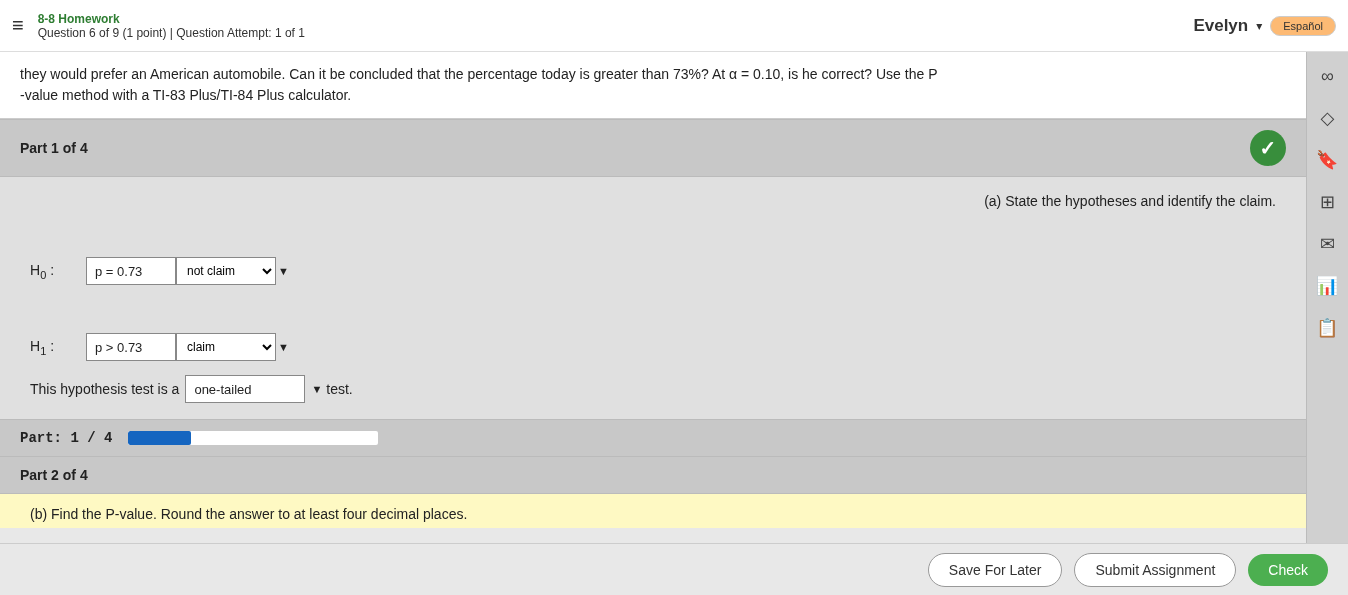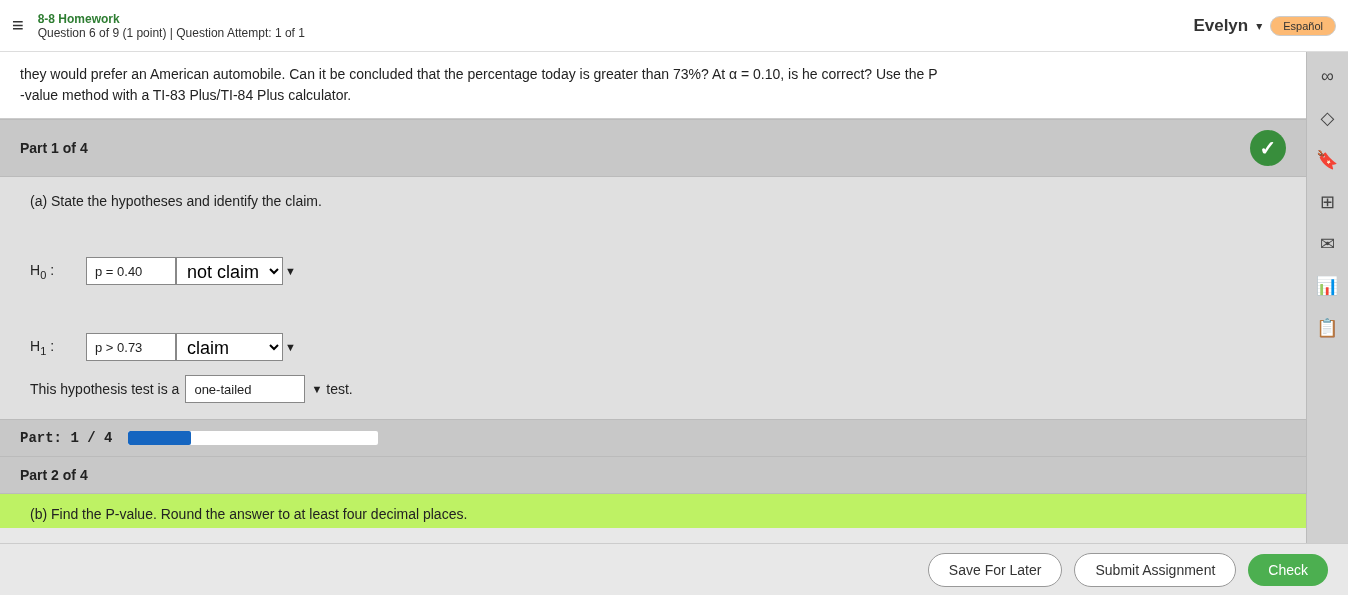--- a/index.html
+++ b/index.html
@@ -121,20 +121,21 @@
 
     .part-content {
       padding: 16px 30px;
       background: #e0e0e0;
     }
 
     .part-question {
       font-size: 14px;
       color: #222;
       margin-bottom: 20px;
+      text-align: right;
     }
 
     
     .hypothesis-row {
       display: flex;
       align-items: center;
       margin-bottom: 14px;
       font-size: 14px;
       color: #222;
       margin-top: 48px;
@@ -154,21 +155,21 @@
       font-size: 13px;
       min-width: 90px;
       height: 28px;
       display: inline-flex;
       align-items: center;
     }
     .select-box {
       border: 1px solid #888;
       background: #fff;
       padding: 3px 6px;
-      font-size: 18px;
+      font-size: 12px;
       height: 28px;
       min-width: 100px;
       cursor: pointer;
       appearance: auto;
     }
 
     
     .tail-row {
       display: flex;
       align-items: center;
@@ -218,21 +219,21 @@
       font-size: 14px;
       font-weight: bold;
       color: #222;
       border-top: 1px solid #bbb;
       border-bottom: 1px solid #bbb;
     }
 
     
     .part2-content {
       padding: 12px 30px 6px;
-      background: #bef264;
+      background: #fef9c3;
       font-size: 14px;
       color: #222;
     }
 
     
     .right-sidebar {
       width: 42px;
       background: #d0d0d0;
       display: flex;
       flex-direction: column;
@@ -329,21 +330,21 @@
           <span>✓</span>
         </div>
       </div>
 
       <div class="part-content">
         <div class="part-question">(a) State the hypotheses and identify the claim.</div>
 
         <div class="hypothesis-row">
           <span class="hypothesis-label">H<sub>0</sub> :</span>
           <div class="input-box">
-            <span>p = 0.40</span>
+            <span>p = 0.73</span>
           </div>
           <select class="select-box">
             <option>not claim</option>
             <option>claim</option>
           </select>
           <span style="margin-left:2px; font-size:11px;">▼</span>
         </div>
 
         <div class="hypothesis-row">
           <span class="hypothesis-label">H<sub>1</sub> :</span>

